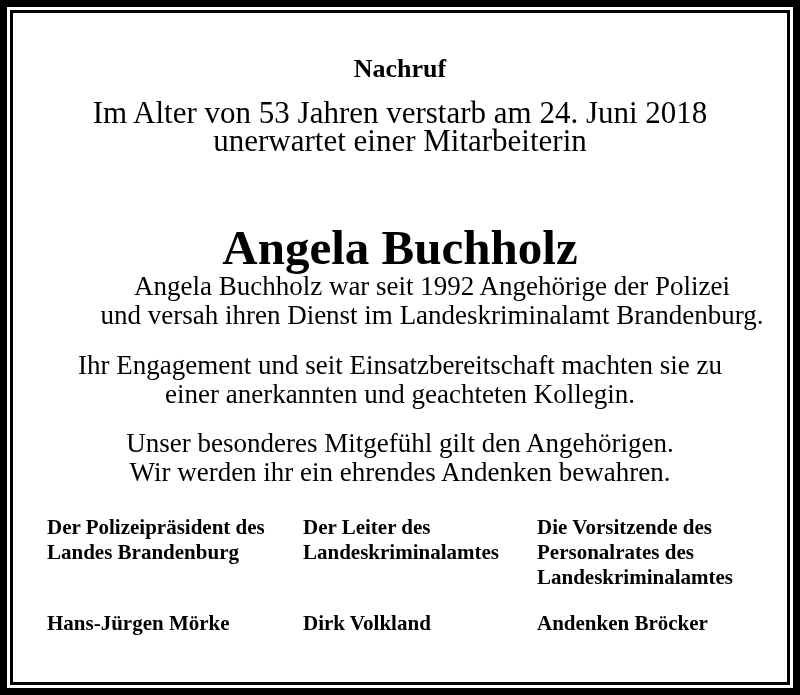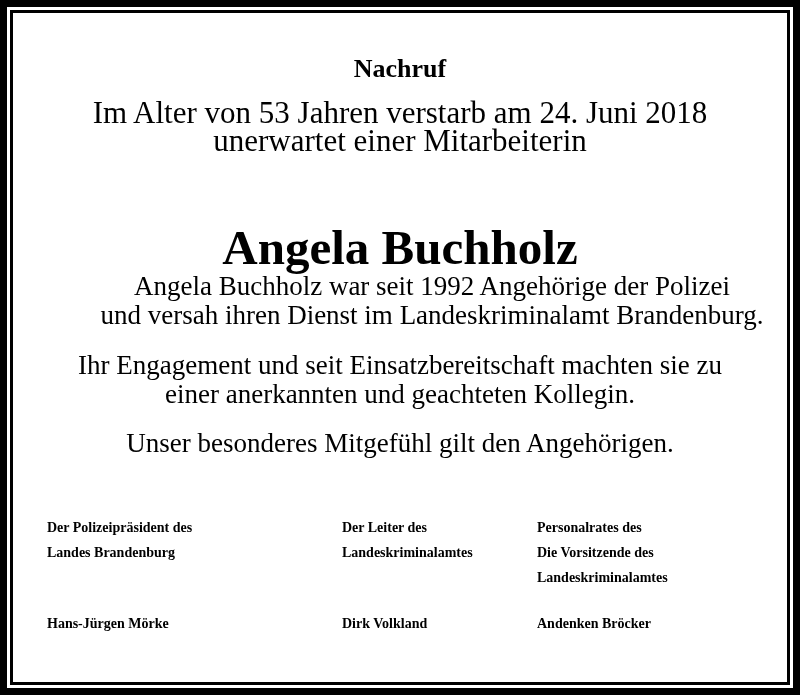--- a/index.html
+++ b/index.html
@@ -75,35 +75,35 @@
       position: absolute;
       top: 515px;
       left: 0;
       width: 800px;
       height: 110px;
     }
     .sig-col {
       position: absolute;
       top: 0;
       font-weight: bold;
-      font-size: 14px;
+      font-size: 21px;
       line-height: 25px;
       white-space: nowrap;
     }
     .sig-col .role-line {
       display: block;
     }
     .sig-col .signer-name {
       position: absolute;
       top: 96px;
       left: 0;
       display: block;
     }
     .sig-col-1 { left: 47px; }
-    .sig-col-2 { left: 303px; margin-left: 39px; }
+    .sig-col-2 { left: 303px; }
     .sig-col-3 { left: 537px; }
   </style>
 </head>
 <body>
 
 <div class="outer-frame"></div>
 <div class="inner-frame"></div>
 
 <div class="content">
 
@@ -121,34 +121,35 @@
     <span class="line">und versah ihren Dienst im Landeskriminalamt Brandenburg.</span>
   </div>
 
   <div class="center-block para para-2">
     <span class="line">Ihr Engagement und seit Einsatzbereitschaft machten sie zu</span>
     <span class="line">einer anerkannten und geachteten Kollegin.</span>
   </div>
 
   <div class="center-block para para-3">
     <span class="line">Unser besonderes Mitgefühl gilt den Angehörigen.</span>
+    <span class="line">Wir werden ihr ein ehrendes Andenken bewahren.</span>
   </div>
 
   <div class="signatures">
     <div class="sig-col sig-col-1">
       <span class="role-line">Der Polizeipräsident des</span>
       <span class="role-line">Landes Brandenburg</span>
       <span class="signer-name">Hans-Jürgen Mörke</span>
     </div>
     <div class="sig-col sig-col-2">
       <span class="role-line">Der Leiter des</span>
       <span class="role-line">Landeskriminalamtes</span>
       <span class="signer-name">Dirk Volkland</span>
     </div>
     <div class="sig-col sig-col-3">
+      <span class="role-line">Die Vorsitzende des</span>
       <span class="role-line">Personalrates des</span>
-      <span class="role-line">Die Vorsitzende des</span>
       <span class="role-line">Landeskriminalamtes</span>
       <span class="signer-name">Andenken Bröcker</span>
     </div>
   </div>
 
 </div>
 
 </body></html>

